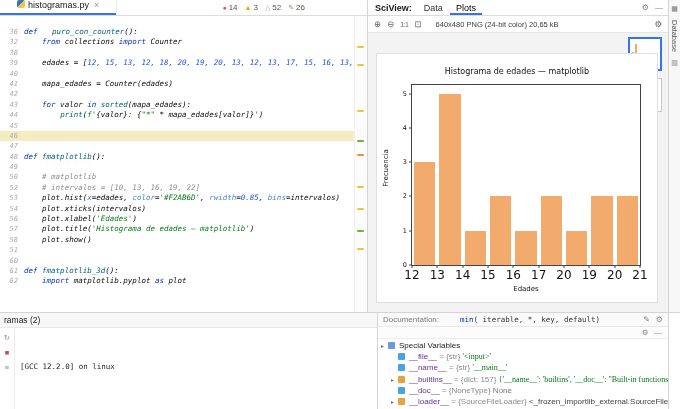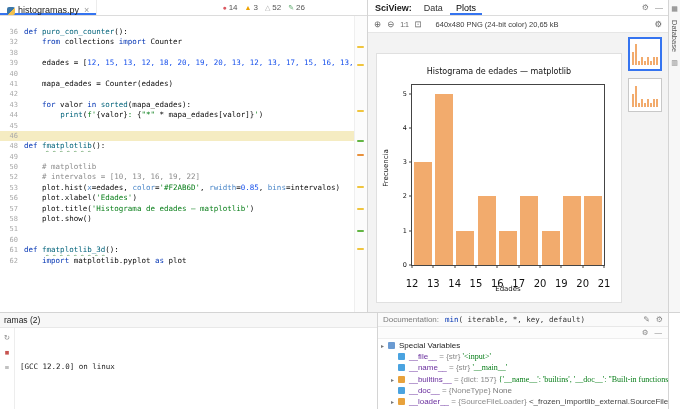--- a/index.html
+++ b/index.html
@@ -1,88 +1,88 @@
 <!DOCTYPE html>
 <html><head>
 <meta charset="utf-8">
 <style>
   html,body{margin:0;padding:0;background:#e8e8e8;}
   .app{position:relative;width:680px;height:409px;background:#fff;font-family:"Liberation Sans",sans-serif;overflow:hidden;color:#222;}
 
   .main{position:absolute;left:0;top:0;width:668px;height:312px;display:flex;}
   .editor-pane{width:368px;min-width:368px;display:flex;flex-direction:column;border-right:1px solid #d4d4d4;box-sizing:border-box;background:#fff;}
   .tabbar{height:15px;min-height:15px;border-bottom:1px solid #dcdcdc;display:flex;align-items:stretch;position:relative;background:#fff;}
-  .tab{display:flex;align-items:flex-end;gap:3px;padding:0 7px;font-size:9px;color:#1a1a1a;background:#fff;border-right:1px solid #ececec;box-shadow:inset 0 -2px 0 #3574F0;}
+  .tab{display:flex;align-items:flex-start;gap:3px;padding:0 17px;font-size:9px;color:#1a1a1a;background:#fff;border-right:1px solid #ececec;box-shadow:inset 0 -2px 0 #3574F0;}
   .py-icon{width:8px;height:8px;min-width:8px;border-radius:2px;background:linear-gradient(135deg,#3a76a8 50%,#f2c14e 50%);}
   .tab-close{color:#999;font-size:9px;margin-left:2px;}
   .inspections{position:absolute;right:62px;top:0;height:100%;display:flex;align-items:center;gap:7px;font-size:8px;color:#555;}
   .insp{display:flex;align-items:center;gap:2px;}
   .ig{font-size:7px;line-height:1;}
   .ig-error{color:#db5860;}
   .ig-warning{color:#eda200;}
   .ig-weak{color:#a8a8a8;}
   .ig-typo{color:#59a869;}
 
-  .editor-body{flex:1;position:relative;overflow:hidden;font-family:"DejaVu Sans Mono",monospace;font-size:7.5px;background:#fff;}
+  .editor-body{flex:1;position:relative;overflow:hidden;font-family:"DejaVu Sans Mono",monospace;font-size:7.5px;background:#fff;font-style:italic;}
   .lines{position:absolute;left:0;top:11px;right:12px;}
   .line{display:flex;height:10.4px;line-height:10.4px;white-space:pre;}
   .line.current{background:#f5ecc2;}
   .gut{width:24px;min-width:24px;text-align:right;padding-right:6px;box-sizing:border-box;color:#a9a9a9;font-size:7px;}
   .code{flex:1;overflow:hidden;}
   .tk-k{color:#0033B3;}
   .tk-s{color:#067D17;}
   .tk-c{color:#8C8C8C;}
   .tk-nu{color:#1750EB;}
   .tk-bi{color:#00627A;}
-  .tk-fn{color:#00627A;}
+  .tk-fn{color:#00627A;margin-left:10px;}
   .tk-fnw{color:#00627A;text-decoration:underline wavy #84b384;text-underline-offset:2px;text-align:center;}
   .tk-ka{color:#4A86C8;}
   .tk-pl{color:#0a0a0a;}
   .estripe{position:absolute;right:0;top:0;bottom:0;width:12px;background:#fcfcfc;border-left:1px solid #efefef;}
   .emark{position:absolute;left:2px;width:7px;height:2px;border-radius:1px;}
 
   .sciview-pane{flex:1;display:flex;flex-direction:column;min-width:0;background:#fff;}
   .sci-header{height:15px;min-height:15px;border-bottom:1px solid #dcdcdc;display:flex;align-items:center;font-size:9px;padding:0 5px 0 7px;gap:1px;}
   .sci-title{margin-right:5px;color:#1a1a1a;font-weight:bold;}
   .sci-tab{padding:0 6px;height:100%;display:flex;align-items:center;color:#333;}
   .sci-tab.active{box-shadow:inset 0 -2px 0 #3574F0;color:#000;}
   .sci-header-icons{margin-left:auto;display:flex;gap:6px;color:#808080;font-size:8px;align-items:center;}
   .sci-toolbar{height:16px;min-height:16px;border-bottom:1px solid #e6e6e6;display:flex;align-items:center;padding:0 6px;gap:6px;font-size:8.5px;color:#666;}
   .tbtn{cursor:default;}
   .tbtn.one{font-size:7px;letter-spacing:-0.5px;}
   .sci-info{font-size:7.5px;color:#3c3c3c;margin-left:8px;}
   .gear-right{margin-left:auto;}
   .sci-body{flex:1;display:flex;background:#f3f3f3;min-height:0;}
   .plot-wrap{flex:1;position:relative;min-width:0;}
-  .plot-canvas{position:absolute;left:8px;top:20px;width:246px;height:250px;background:#fff;border:1px solid #e0e0e0;box-sizing:border-box;font-family:"DejaVu Sans",sans-serif;}
+  .plot-canvas{position:absolute;left:8px;top:20px;width:282px;height:250px;background:#fff;border:1px solid #e0e0e0;box-sizing:border-box;font-family:"DejaVu Sans",sans-serif;}
   .plot-title{position:absolute;top:13px;left:0;right:0;text-align:center;font-size:8px;color:#111;}
   .plot-ylabel{position:absolute;top:46%;left:9px;transform:translate(-50%,-50%) rotate(-90deg);font-size:7px;color:#111;white-space:nowrap;}
   .axes{position:absolute;left:34px;right:16px;top:30px;bottom:36px;border:1px solid #444;}
   .bar{position:absolute;bottom:0;}
-  .xtick{position:absolute;top:100%;margin-top:13px;transform:translateX(-50%);font-size:10px;color:#111;}
+  .xtick{position:absolute;top:100%;margin-top:3px;transform:translateX(-50%);font-size:12px;color:#111;}
   .xmark{position:absolute;top:100%;width:1px;height:3px;background:#444;transform:translateX(-0.5px);}
   .ytick{position:absolute;right:100%;margin-right:5px;transform:translateY(50%);font-size:6.5px;color:#111;}
   .ymark{position:absolute;right:100%;width:3px;height:1px;background:#444;transform:translateY(0.5px);}
   .plot-xlabel{position:absolute;left:34px;right:16px;bottom:9px;text-align:center;font-size:7px;color:#111;}
   .thumbs{width:46px;min-width:46px;display:flex;flex-direction:column;align-items:center;padding-top:4px;gap:7px;}
   .thumb{width:34px;height:34px;background:#fff;border:1px solid #c8c8c8;box-sizing:border-box;display:flex;align-items:flex-end;justify-content:center;}
   .thumb.selected{border:2px solid #3574F0;}
   .thumb-bars{display:flex;align-items:flex-end;gap:1px;height:22px;margin-bottom:4px;}
   .tbar{width:2px;background:#F2AB6D;}
 
   .bottom{position:absolute;left:0;top:312px;width:668px;height:97px;display:flex;border-top:1px solid #d4d4d4;box-sizing:border-box;background:#fff;}
   .console-pane{width:378px;min-width:378px;border-right:1px solid #d4d4d4;box-sizing:border-box;display:flex;flex-direction:column;}
   .console-tabbar{height:14px;min-height:14px;background:#f7f7f7;border-bottom:1px solid #e8e8e8;display:flex;align-items:center;padding-left:4px;font-size:8.5px;color:#222;}
   .console-body{flex:1;display:flex;min-height:0;}
   .console-gutter{width:14px;min-width:14px;border-right:1px solid #ededed;display:flex;flex-direction:column;align-items:center;padding-top:5px;gap:6px;font-size:7.5px;color:#8a8a8a;}
   .console-gutter .stop{color:#c75450;}
   .console-text{flex:1;font-family:"DejaVu Sans Mono",monospace;font-size:7.5px;color:#1a1a1a;padding:34px 0 0 5px;}
 
   .vars-pane{flex:1;min-width:0;display:flex;flex-direction:column;}
-  .doc-bar{height:13px;min-height:13px;background:#fafafa;border-bottom:1px solid #e8e8e8;display:flex;align-items:center;padding:0 5px;gap:6px;font-size:8px;}
+  .doc-bar{height:13px;min-height:13px;background:#fafafa;border-bottom:1px solid #e8e8e8;display:flex;align-items:center;padding:0 5px;gap:21px;font-size:8px;}
   .doc-label{color:#7a7a7a;}
   .doc-snippet{font-family:"DejaVu Sans Mono",monospace;font-size:7.5px;white-space:pre;}
   .doc-fn{color:#0033B3;}
   .doc-args{color:#333;}
   .doc-icons{margin-left:auto;display:flex;gap:6px;color:#8a8a8a;font-size:8px;}
   .vars-toolbar{height:11px;min-height:11px;border-bottom:1px solid #eee;background:#fcfcfc;display:flex;align-items:center;justify-content:flex-end;gap:6px;padding-right:6px;font-size:7.5px;color:#8a8a8a;}
   .vars-list{flex:1;overflow:hidden;background:#fff;font-size:8px;padding-top:1px;}
   .var-row{height:11.2px;display:flex;align-items:center;white-space:nowrap;overflow:hidden;padding-left:3px;}
   .var-row:not(.group){padding-left:13px;}
   .varrow{width:7px;min-width:7px;font-size:6px;color:#777;}
@@ -137,25 +137,27 @@
             <div class="line"><span class="gut">32</span><span class="code"><span class="tk-pl">    </span><span class="tk-k">from</span><span class="tk-pl"> collections </span><span class="tk-k">import</span><span class="tk-pl"> Counter</span></span></div>
             <div class="line"><span class="gut">38</span><span class="code"></span></div>
             <div class="line"><span class="gut">39</span><span class="code"><span class="tk-pl">    edades = [</span><span class="tk-nu">12, 15, 13, 12, 18, 20, 19, 20, 13, 12, 13, 17, 15, 16, 13, 14,</span></span></div>
             <div class="line"><span class="gut">40</span><span class="code"></span></div>
             <div class="line"><span class="gut">41</span><span class="code"><span class="tk-pl">    mapa_edades = Counter(edades)</span></span></div>
             <div class="line"><span class="gut">42</span><span class="code"></span></div>
             <div class="line"><span class="gut">43</span><span class="code"><span class="tk-pl">    </span><span class="tk-k">for</span><span class="tk-pl"> valor </span><span class="tk-k">in</span><span class="tk-pl"> </span><span class="tk-bi">sorted</span><span class="tk-pl">(mapa_edades):</span></span></div>
             <div class="line"><span class="gut">44</span><span class="code"><span class="tk-pl">        </span><span class="tk-bi">print</span><span class="tk-pl">(</span><span class="tk-s">f'</span><span class="tk-pl">{valor}</span><span class="tk-s">: </span><span class="tk-pl">{</span><span class="tk-s">"*"</span><span class="tk-pl"> * mapa_edades[valor]}</span><span class="tk-s">'</span><span class="tk-pl">)</span></span></div>
             <div class="line"><span class="gut">45</span><span class="code"></span></div>
             <div class="line current"><span class="gut">46</span><span class="code"></span></div>
+            <div class="line"><span class="gut">47</span><span class="code"></span></div>
             <div class="line"><span class="gut">48</span><span class="code"><span class="tk-k">def </span><span class="tk-fnw">fmatplotlib</span><span class="tk-pl">():</span></span></div>
             <div class="line"><span class="gut">49</span><span class="code"></span></div>
             <div class="line"><span class="gut">50</span><span class="code"><span class="tk-pl">    </span><span class="tk-c"># matplotlib</span></span></div>
             <div class="line"><span class="gut">52</span><span class="code"><span class="tk-pl">    </span><span class="tk-c"># intervalos = [10, 13, 16, 19, 22]</span></span></div>
             <div class="line"><span class="gut">53</span><span class="code"><span class="tk-pl">    plot.hist(</span><span class="tk-ka">x</span><span class="tk-pl">=edades, </span><span class="tk-ka">color</span><span class="tk-pl">=</span><span class="tk-s">'#F2AB6D'</span><span class="tk-pl">, </span><span class="tk-ka">rwidth</span><span class="tk-pl">=</span><span class="tk-nu">0.85</span><span class="tk-pl">, </span><span class="tk-ka">bins</span><span class="tk-pl">=intervalos)</span></span></div>
+            <div class="line"><span class="gut">54</span><span class="code"><span class="tk-pl">    plot.xticks(intervalos)</span></span></div>
             <div class="line"><span class="gut">56</span><span class="code"><span class="tk-pl">    plot.xlabel(</span><span class="tk-s">'Edades'</span><span class="tk-pl">)</span></span></div>
             <div class="line"><span class="gut">57</span><span class="code"><span class="tk-pl">    plot.title(</span><span class="tk-s">'Histograma de edades — matplotlib'</span><span class="tk-pl">)</span></span></div>
             <div class="line"><span class="gut">58</span><span class="code"><span class="tk-pl">    plot.show()</span></span></div>
             <div class="line"><span class="gut">51</span><span class="code"></span></div>
             <div class="line"><span class="gut">60</span><span class="code"></span></div>
             <div class="line"><span class="gut">61</span><span class="code"><span class="tk-k">def </span><span class="tk-fnw">fmatplotlib_3d</span><span class="tk-pl">():</span></span></div>
             <div class="line"><span class="gut">62</span><span class="code"><span class="tk-pl">    </span><span class="tk-k">import</span><span class="tk-pl"> matplotlib.pyplot </span><span class="tk-k">as</span><span class="tk-pl"> plot</span></span></div>
           </div>
         <div class="estripe">
             <div class="emark" style="top: 30px; background: rgb(240, 197, 62);"></div>

